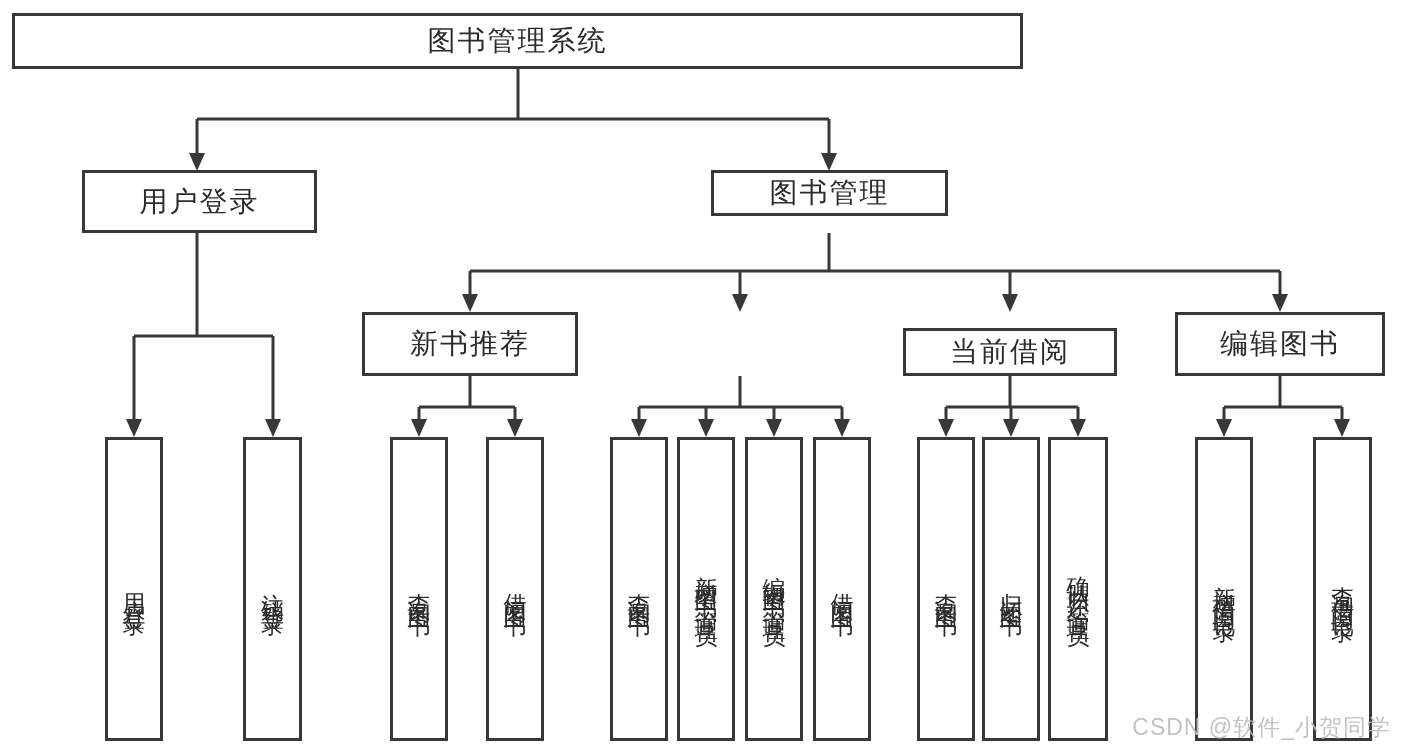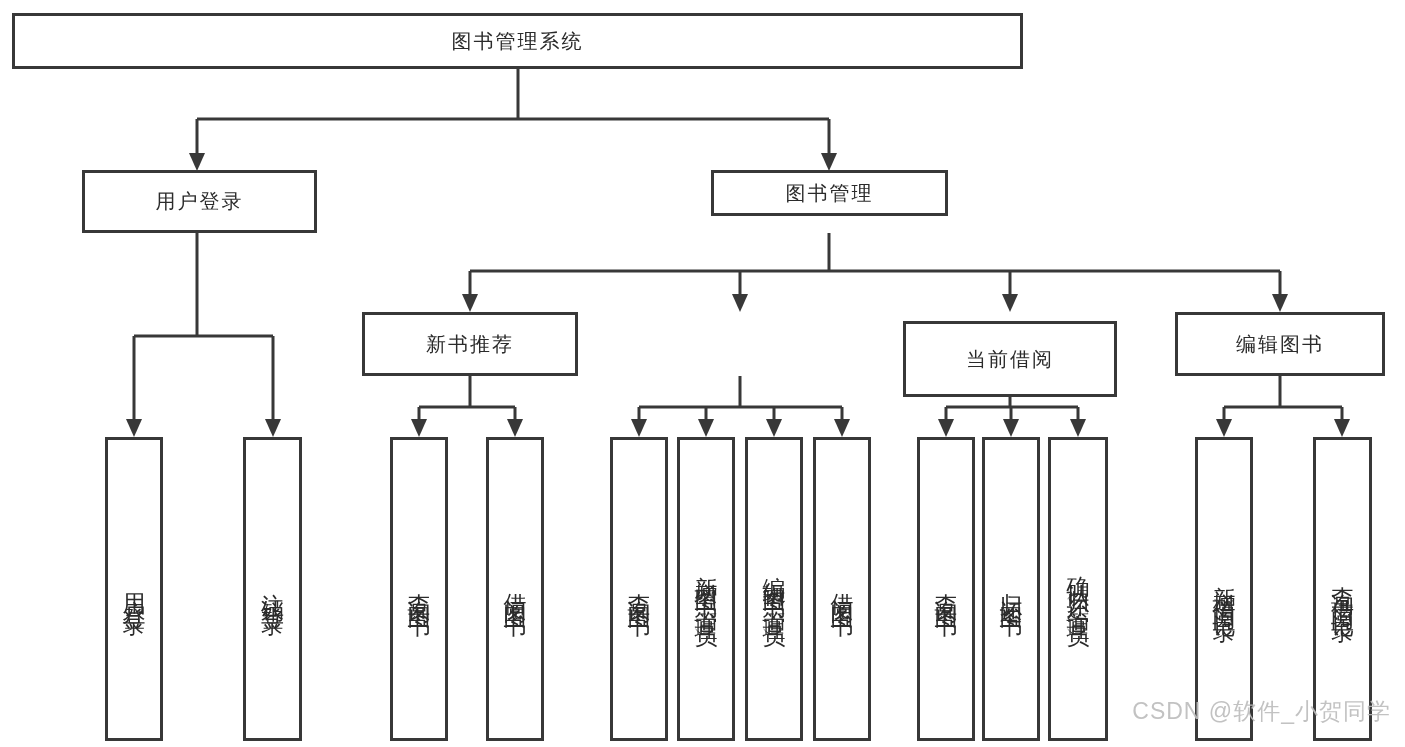--- a/index.html
+++ b/index.html
@@ -10,27 +10,27 @@
   }
   #wires{position:absolute;left:0;top:0;z-index:0;}
   #wires path{stroke:var(--line,#383838);stroke-width:3;fill:none;}
   #wires polygon{fill:var(--line,#383838);stroke:none;}
   .hbox,.vbox{
     position:absolute;box-sizing:border-box;background:#fff;
     border:3px solid var(--line,#383838);
     display:flex;align-items:center;justify-content:center;
     z-index:1;
   }
-  .hbox span{font-size:20px;letter-spacing:2px;white-space:nowrap;}
+  .hbox span{font-size:28px;letter-spacing:2px;white-space:nowrap;}
   .vbox span{
     writing-mode:vertical-rl;text-orientation:upright;
     font-size:23px;letter-spacing:7px;line-height:1;white-space:nowrap;
   }
   #watermark{
-    position:absolute;right:14px;top:696px;z-index:3;
+    position:absolute;right:14px;top:712px;z-index:3;
     font-size:23px;letter-spacing:1px;
     color:var(--watermark,#bdbdbd);opacity:0.92;white-space:nowrap;
   }
 </style>
 </head>
 <body>
 
 <div id="canvas">
 
   <svg id="wires" width="1405" height="747" viewBox="0 0 1405 747" aria-hidden="true">
@@ -69,21 +69,21 @@
   <div class="hbox" style="left:82px;top:170px;width:235px;height:63px">
     <span>用户登录</span>
   </div>
   <div class="hbox" style="left:711px;top:170px;width:237px;height:46px">
     <span>图书管理</span>
   </div>
 
   <div class="hbox" style="left:362px;top:312px;width:216px;height:64px">
     <span>新书推荐</span>
   </div>
-  <div class="hbox" style="left:903px;top:321px;width:214px;height:76px">
+  <div class="hbox" style="left:903px;top:328px;width:214px;height:48px">
     <span>当前借阅</span>
   </div>
   <div class="hbox" style="left:1175px;top:312px;width:210px;height:64px">
     <span>编辑图书</span>
   </div>
 
   <div class="vbox" style="left:105px;top:437px;width:58px;height:304px">
     <span>用户登录</span>
   </div>
   <div class="vbox" style="left:243px;top:437px;width:59px;height:304px">

